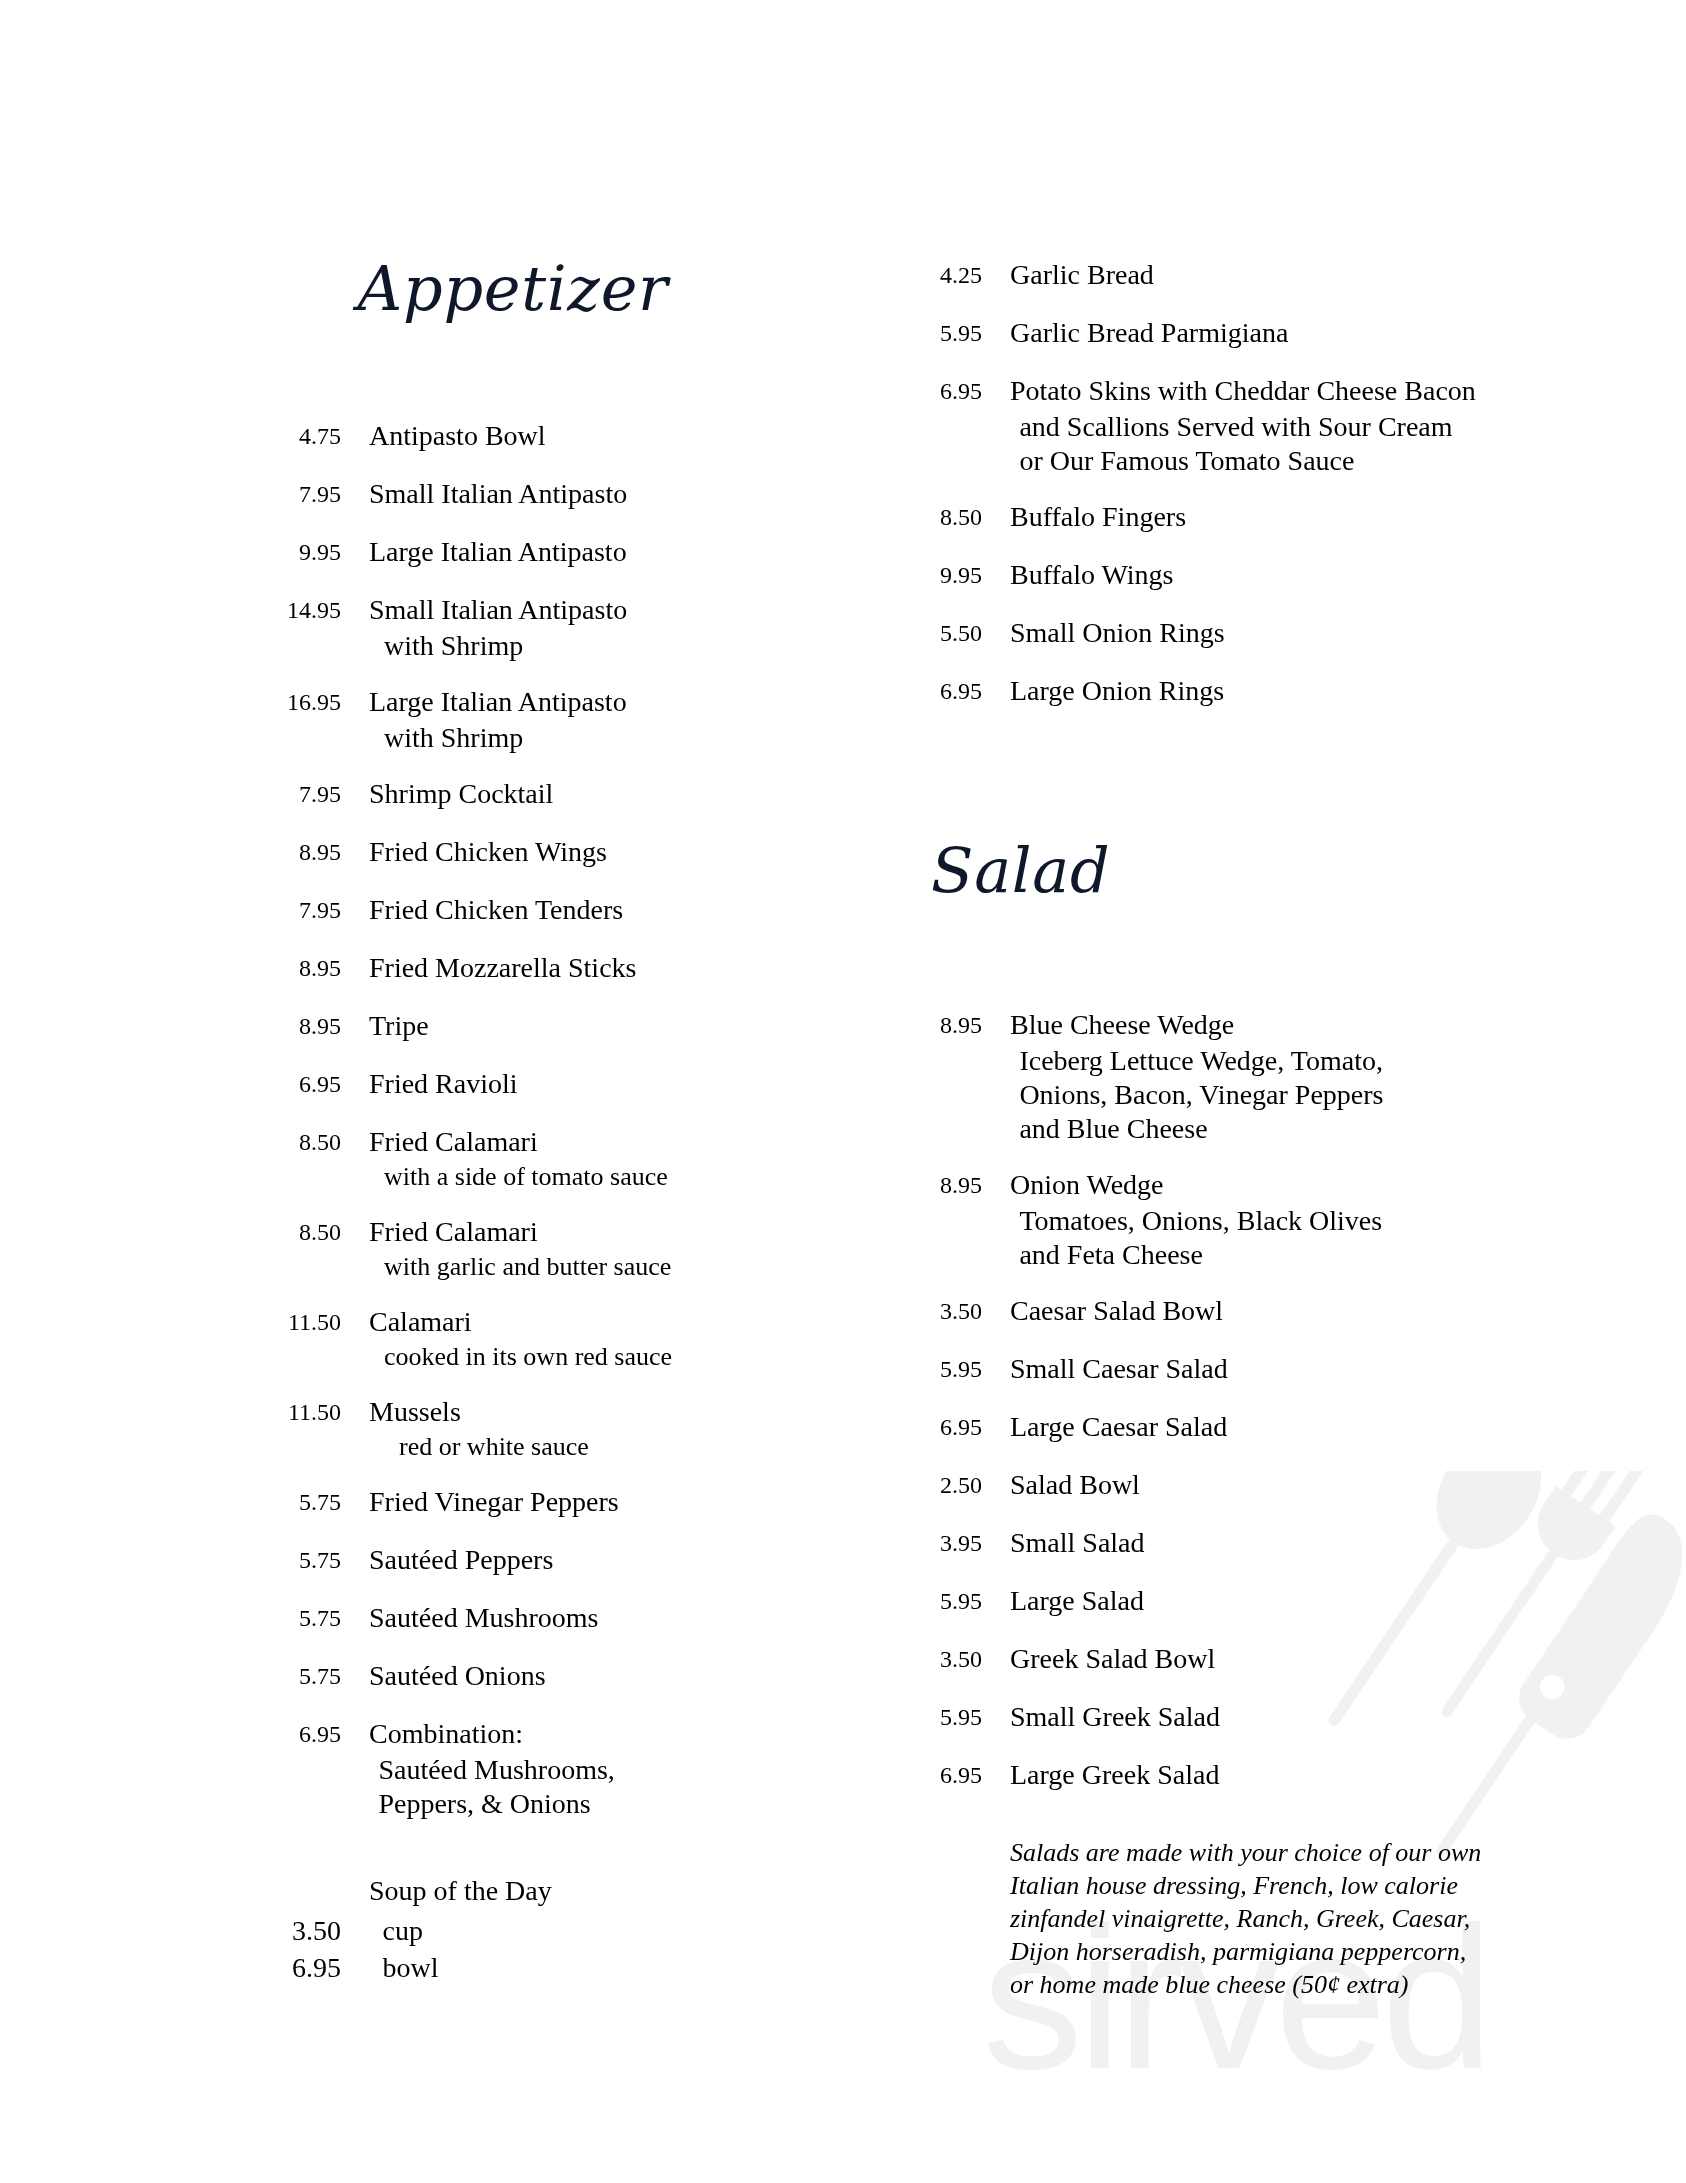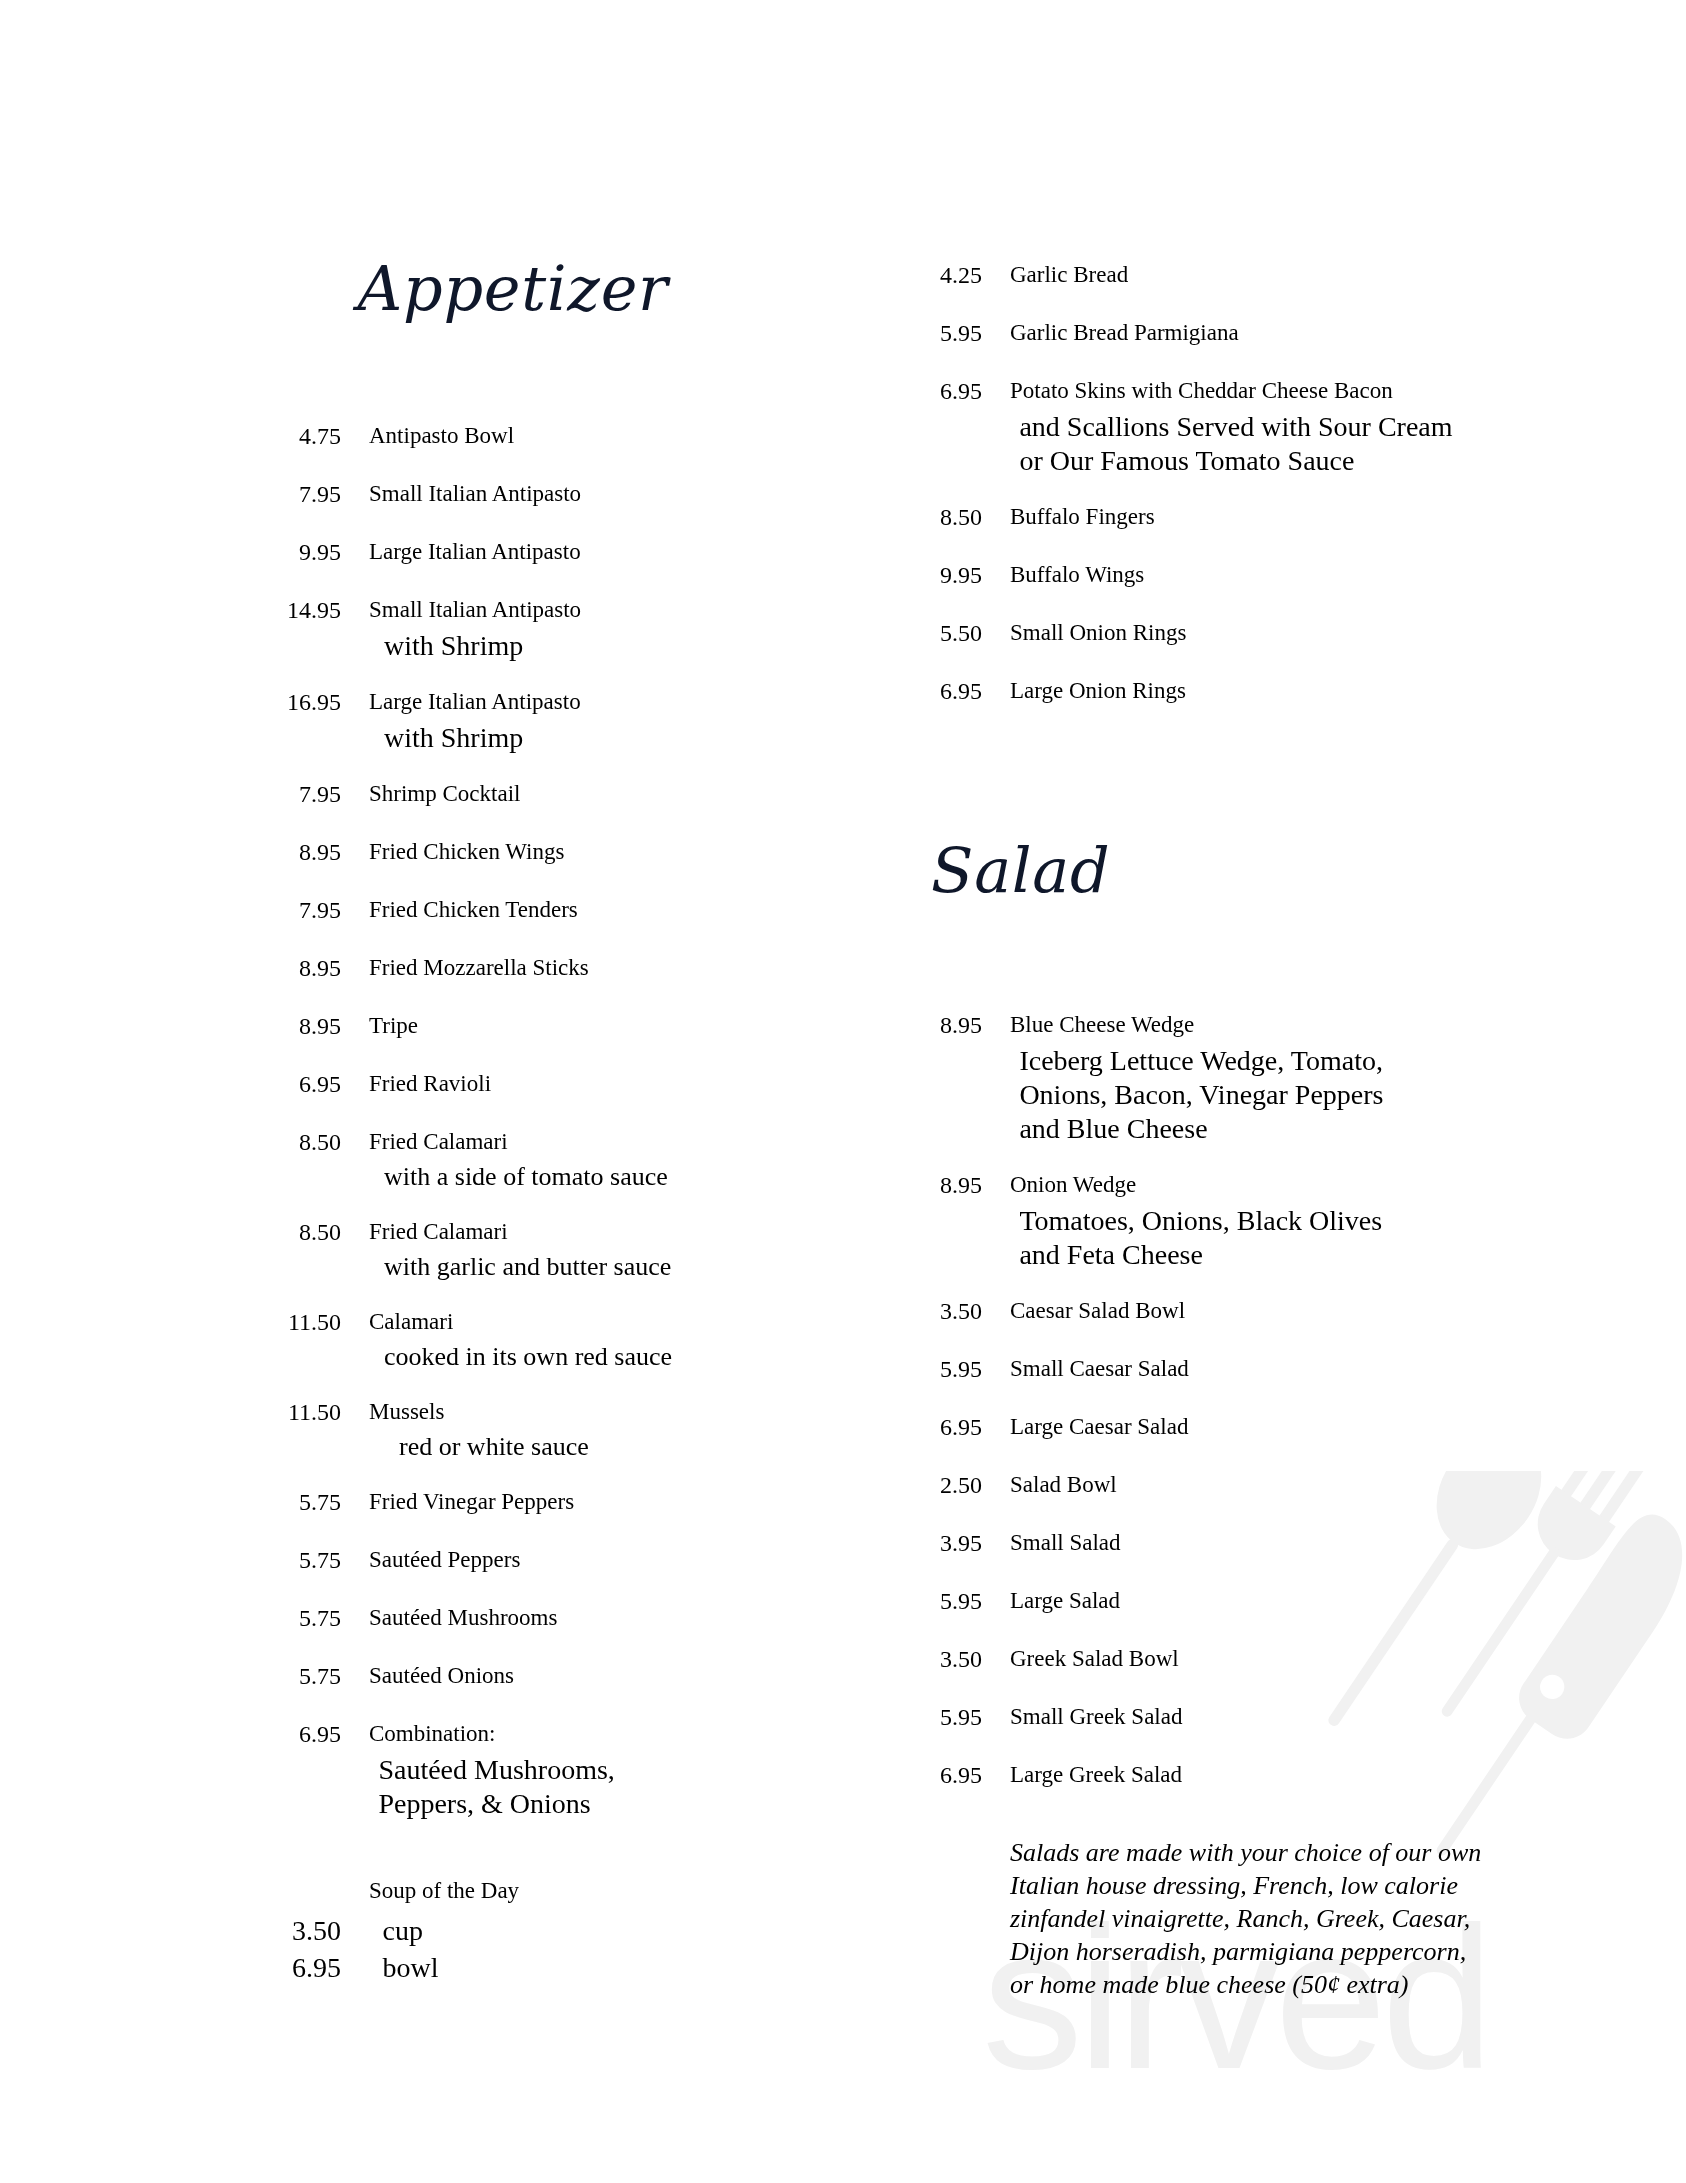--- a/index.html
+++ b/index.html
@@ -96,21 +96,21 @@
     line-height: 38px;
     white-space: nowrap;
   }
   .price.blank { visibility: hidden; }
 
   .name-block {
     flex: 1 1 auto;
     padding-left: 28px;
   }
   .item-name {
-    font-size: 23px;
+    font-size: 28px;
     line-height: 38px;
   }
   .item-desc {
     font-size: 26px;
     line-height: 32px;
     padding-left: 15px;
   }
   .item-desc.big {
     font-size: 28px;
     line-height: 34px;

